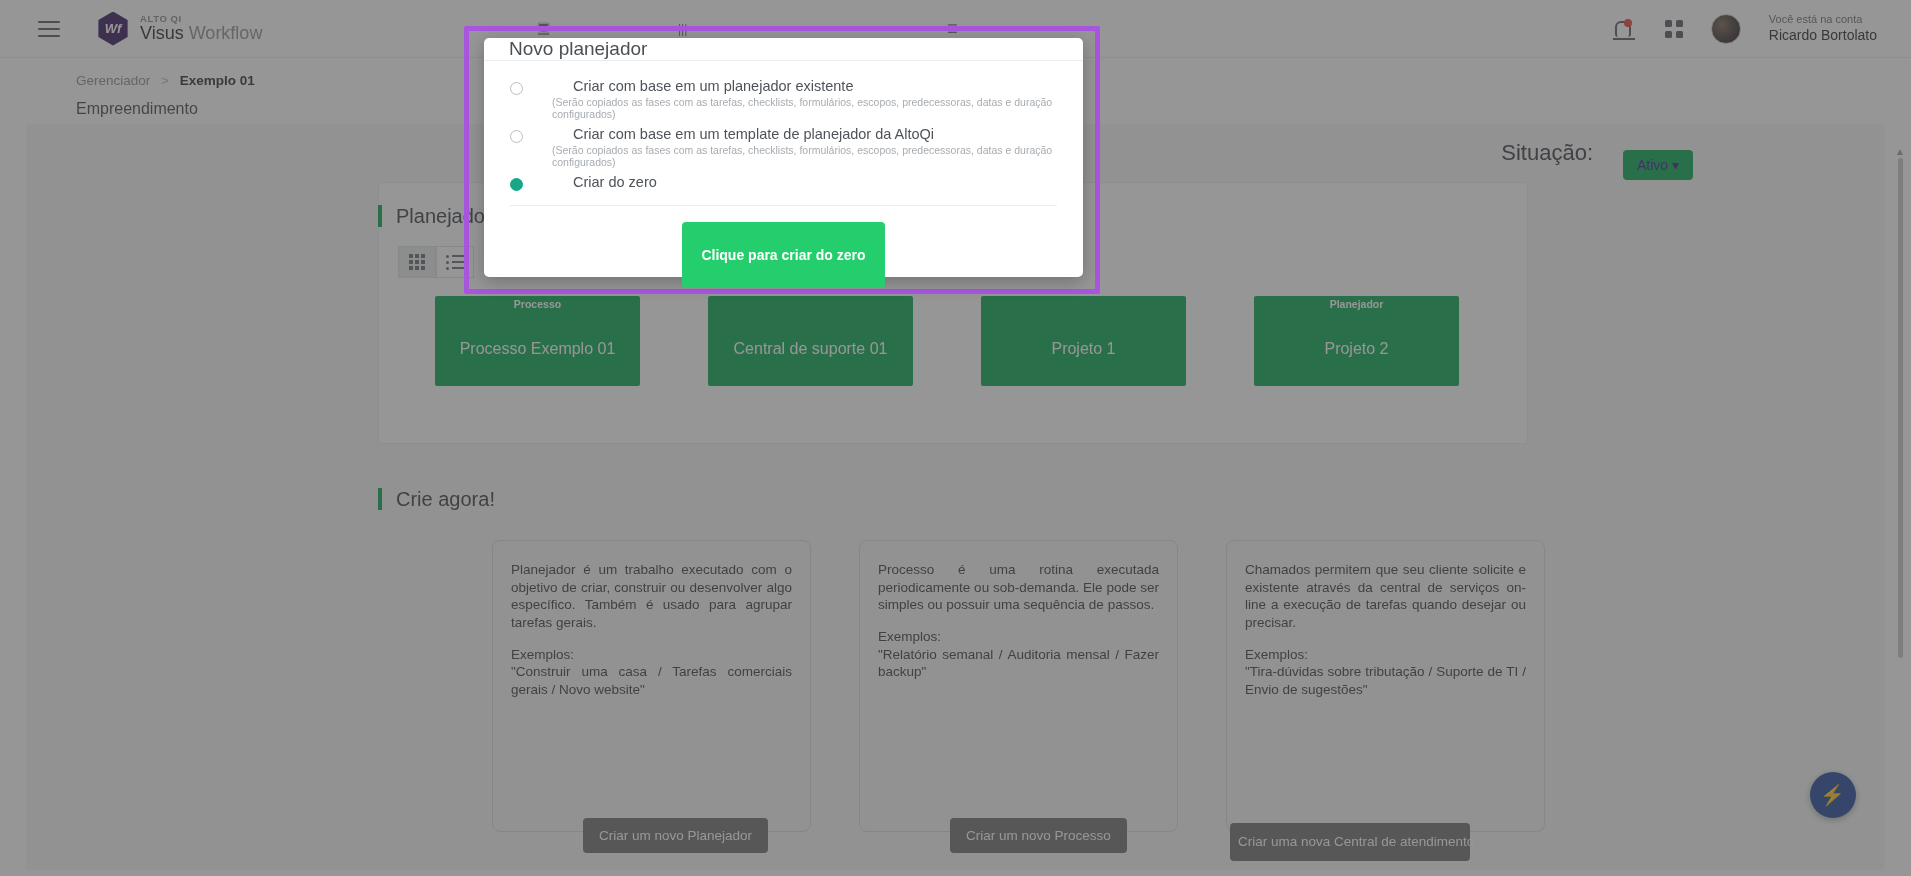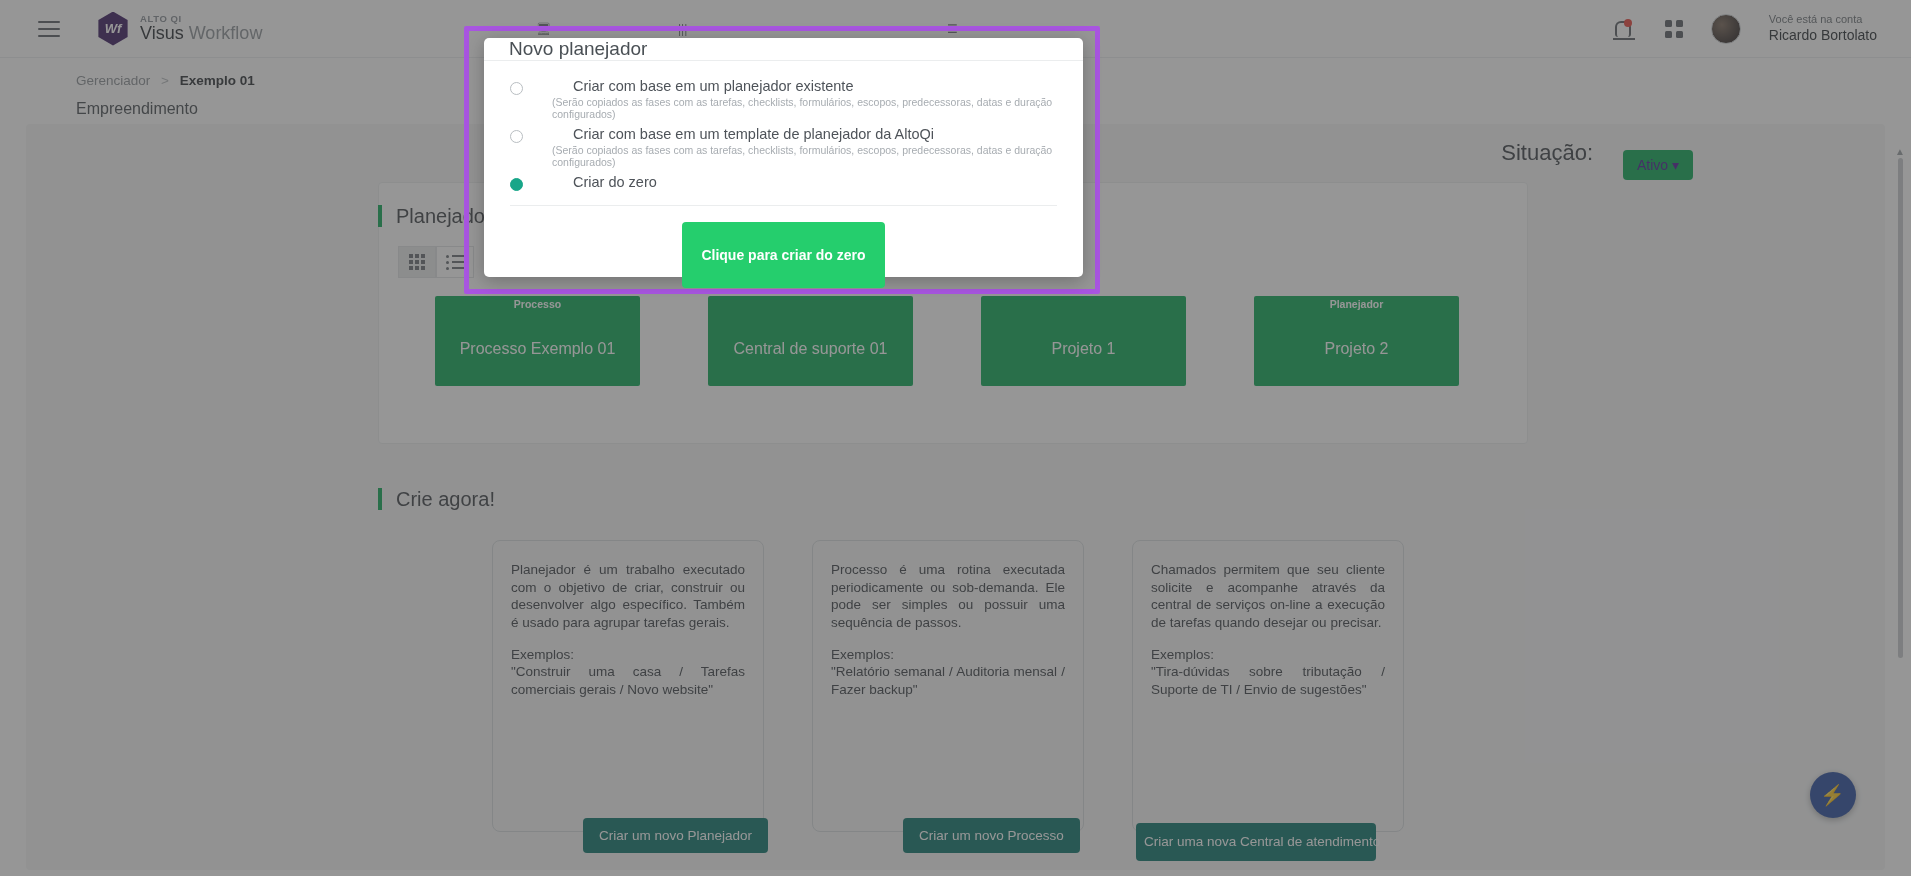--- a/index.html
+++ b/index.html
@@ -83,25 +83,25 @@
   .vtab .ls i::after{content:"";width:13px;height:2px;background:#6a7075;}
 
   .tiles { position:absolute; left:435px; top:296px; display:flex; gap:68px;}
   .tile { width:205px; }
   .tile-head { height:16px; background:#0fa958; color:#fff; font-size:10.5px; font-weight:700;
                display:flex; align-items:center; justify-content:center; border-radius:2px 2px 0 0;}
   .tile-body { height:74px; background:#0fa958; color:#fff; display:flex;
                align-items:center; justify-content:center; font-size:16px; border-radius:0 0 2px 2px;}
 
   .cards { position:absolute; left:492px; top:540px; display:flex; gap:48px; }
-  .card { width:272px; height:292px; border:1px solid #d8dcde; border-radius:8px;
+  .card { width:319px; height:292px; border:1px solid #d8dcde; border-radius:8px;
           padding:20px 18px; position:relative; background:transparent; }
   .card p { font-size:13.5px; line-height:1.31; color:#3f4449; text-align:justify; }
   .card .gap { height:14px; }
-  .card-btn { position:absolute; background:#0f766e; color:#fff; font-size:13.5px;
+  .card-btn { position:absolute; background:#737373; color:#fff; font-size:13.5px;
               padding:10px 16px; border-radius:4px; cursor:pointer; white-space:nowrap;
               text-align:center; }
   .card-btn.b1 { left:90px; bottom:-22px; }
   .card-btn.b2 { left:90px; bottom:-22px;margin-top:28px; }
   .card-btn.b3 { left:3px; bottom:-30px; width:240px; line-height:1.35; padding:10px 8px;}
   .scrollthumb { position:absolute; right:8px; top:158px; width:5px; height:500px;
                  background:#c7cbce; border-radius:3px; cursor:pointer;}
   .scroll-arrow { position:absolute; right:6px; font-size:10px; color:#9aa0a4; }
 
   .fab { position:absolute; right:55px; bottom:58px; width:46px; height:46px; border-radius:50%;
@@ -260,21 +260,21 @@
         <div class="card-btn b1">Criar um novo Planejador</div>
       </div>
       <div class="card">
         <p>Processo é uma rotina executada periodicamente ou sob-demanda. Ele pode ser simples ou possuir uma sequência de passos.</p>
         <div class="gap"></div>
         <p>Exemplos:</p>
         <p>"Relatório semanal / Auditoria mensal / Fazer backup"</p>
         <div class="card-btn b2">Criar um novo Processo</div>
       </div>
       <div class="card">
-        <p>Chamados permitem que seu cliente solicite e acompanhe através da central de serviços on-line a execução de tarefas quando desejar ou precisar.</p>
+        <p>Chamados permitem que seu cliente solicite e existente através da central de serviços on-line a execução de tarefas quando desejar ou precisar.</p>
         <div class="gap"></div>
         <p>Exemplos:</p>
         <p>"Tira-dúvidas sobre tributação / Suporte de TI / Envio de sugestões"</p>
         <div class="card-btn b3">Criar uma nova Central de atendimento</div>
       </div>
     </div>
 
     <div class="scroll-arrow" style="right:6px; top:146px;">▲</div>
     <div class="scrollthumb"></div>
 

